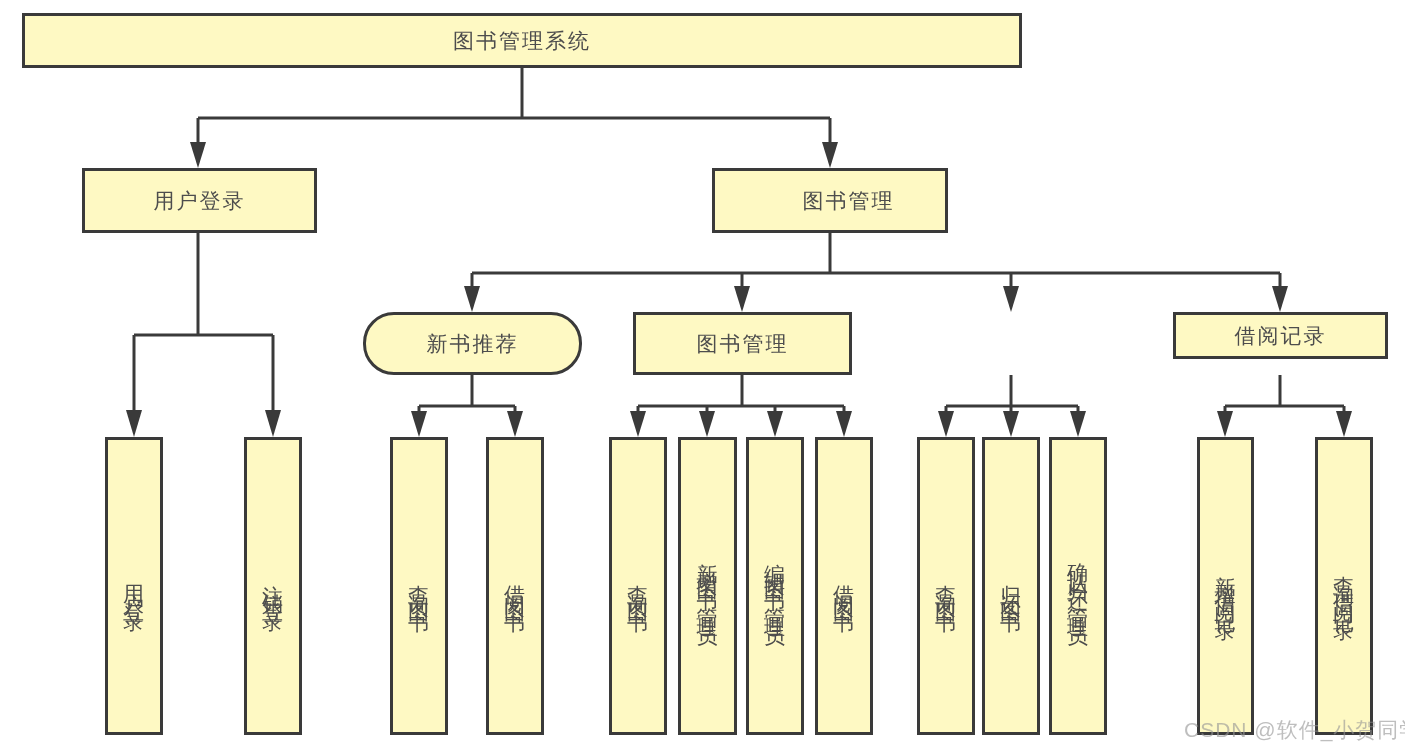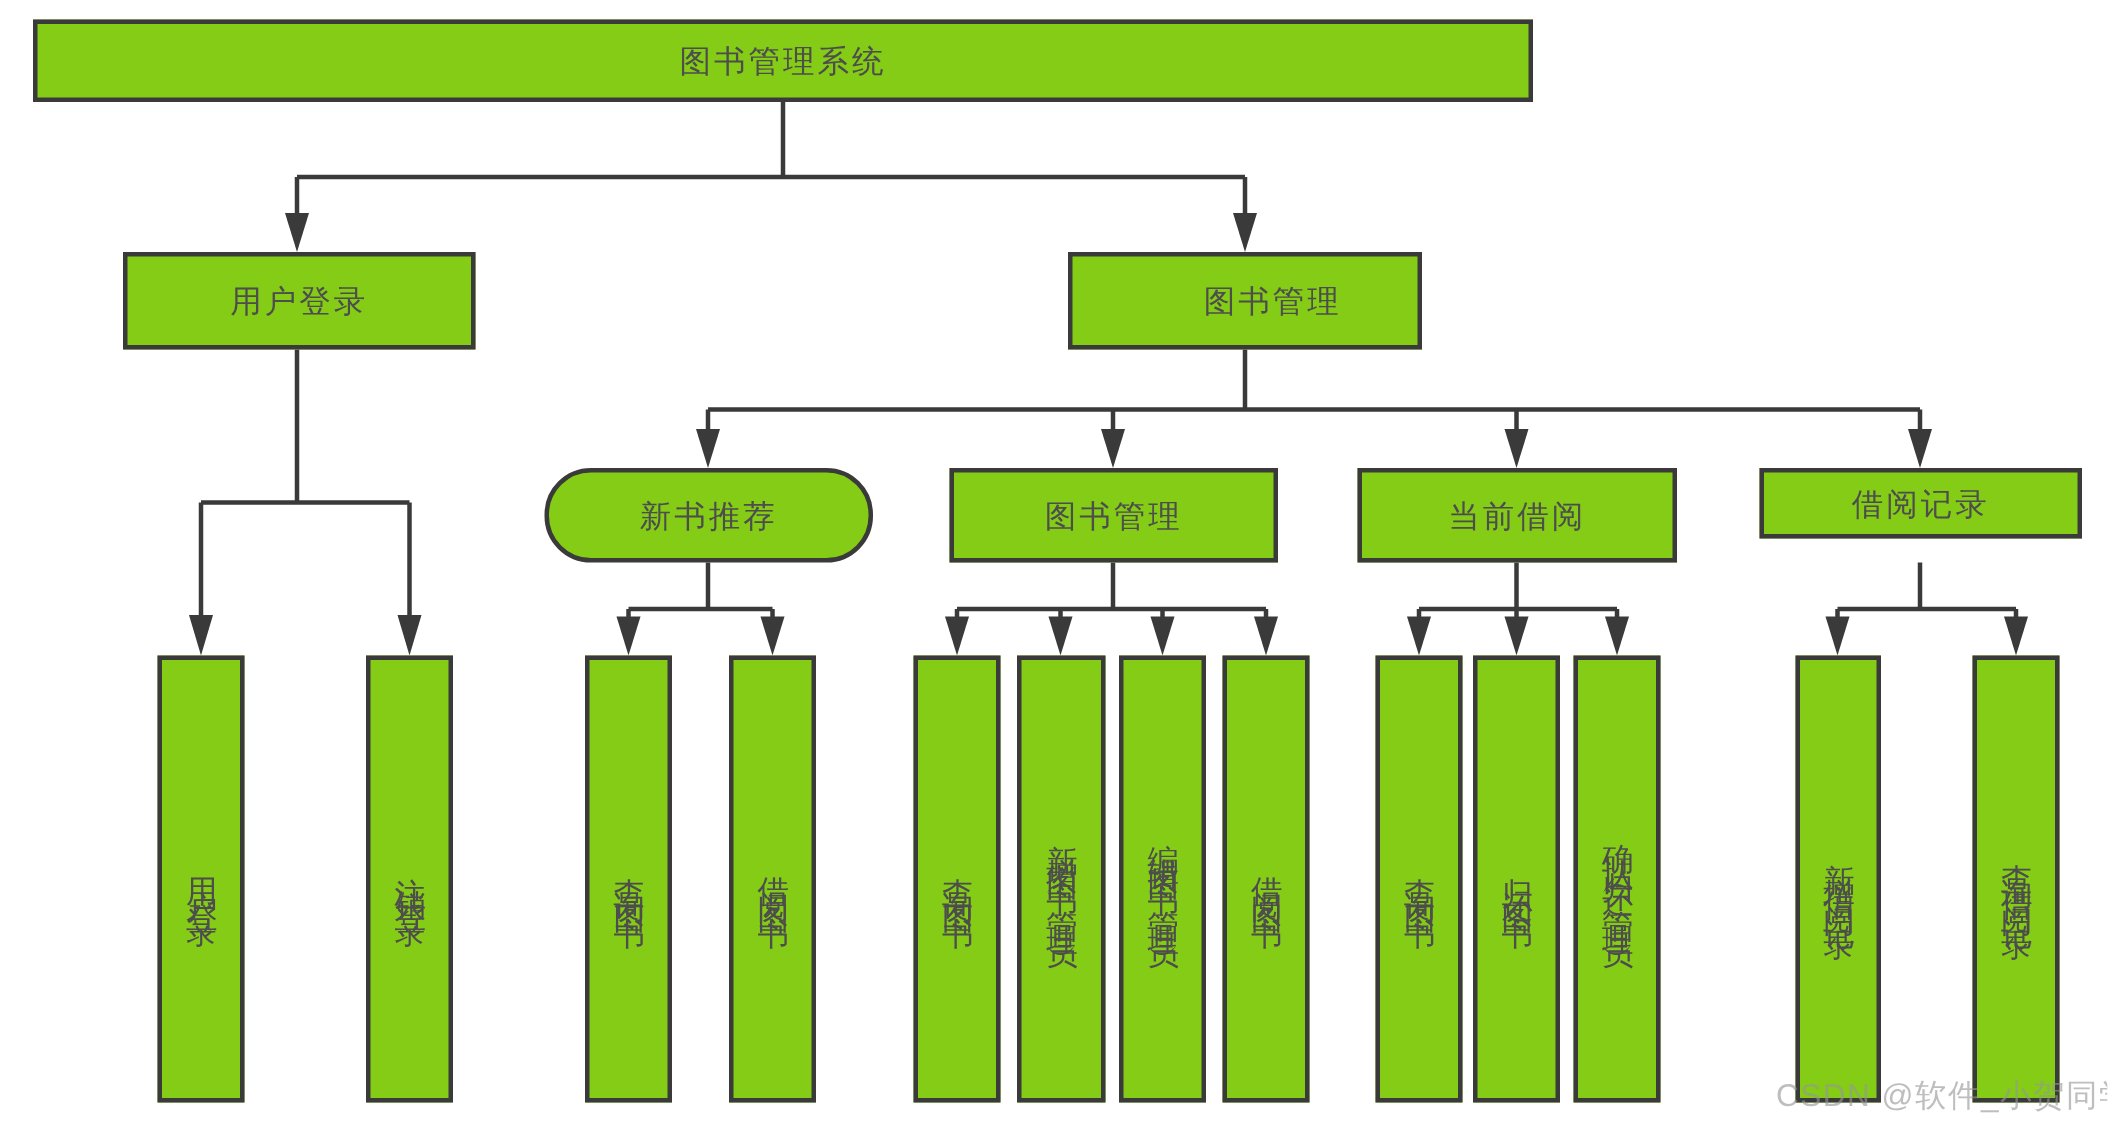--- a/index.html
+++ b/index.html
@@ -13,21 +13,21 @@
     overflow: hidden;
   }
   svg.connectors {
     position: absolute;
     left: 0; top: 0;
     width: 1405px; height: 747px;
     z-index: 1;
   }
   .node {
     position: absolute;
-    background: #84cc16;
+    background: #fef9c3;
     border: 3px solid #3a3a3a;
     display: flex;
     align-items: center;
     justify-content: center;
     color: #4d4d4d;
     font-size: 21px;
     letter-spacing: 2px;
     z-index: 2;
     white-space: nowrap;
   }
@@ -130,23 +130,20 @@
   <div class="node" style="left:712px; top:168px; width:236px; height:65px;padding-left:37px;">
     <span>图书管理</span>
   </div>
 
   <div class="node" style="left:363px; top:312px; width:219px; height:63px;border-radius:31px;">
     <span>新书推荐</span>
   </div>
   <div class="node" style="left:633px; top:312px; width:219px; height:63px;">
     <span>图书管理</span>
   </div>
-  <div class="node" style="left:905px; top:312px; width:213px; height:63px;">
-    <span>当前借阅</span>
-  </div>
   <div class="node" style="left:1173px; top:312px; width:215px; height:47px;">
     <span>借阅记录</span>
   </div>
 
   <div class="node vnode" style="left:105px; top:437px; width:58px; height:298px;">
     <span class="vtext">用户登录</span>
   </div>
   <div class="node vnode" style="left:244px; top:437px; width:58px; height:298px;">
     <span class="vtext">注销登录</span>
   </div>

